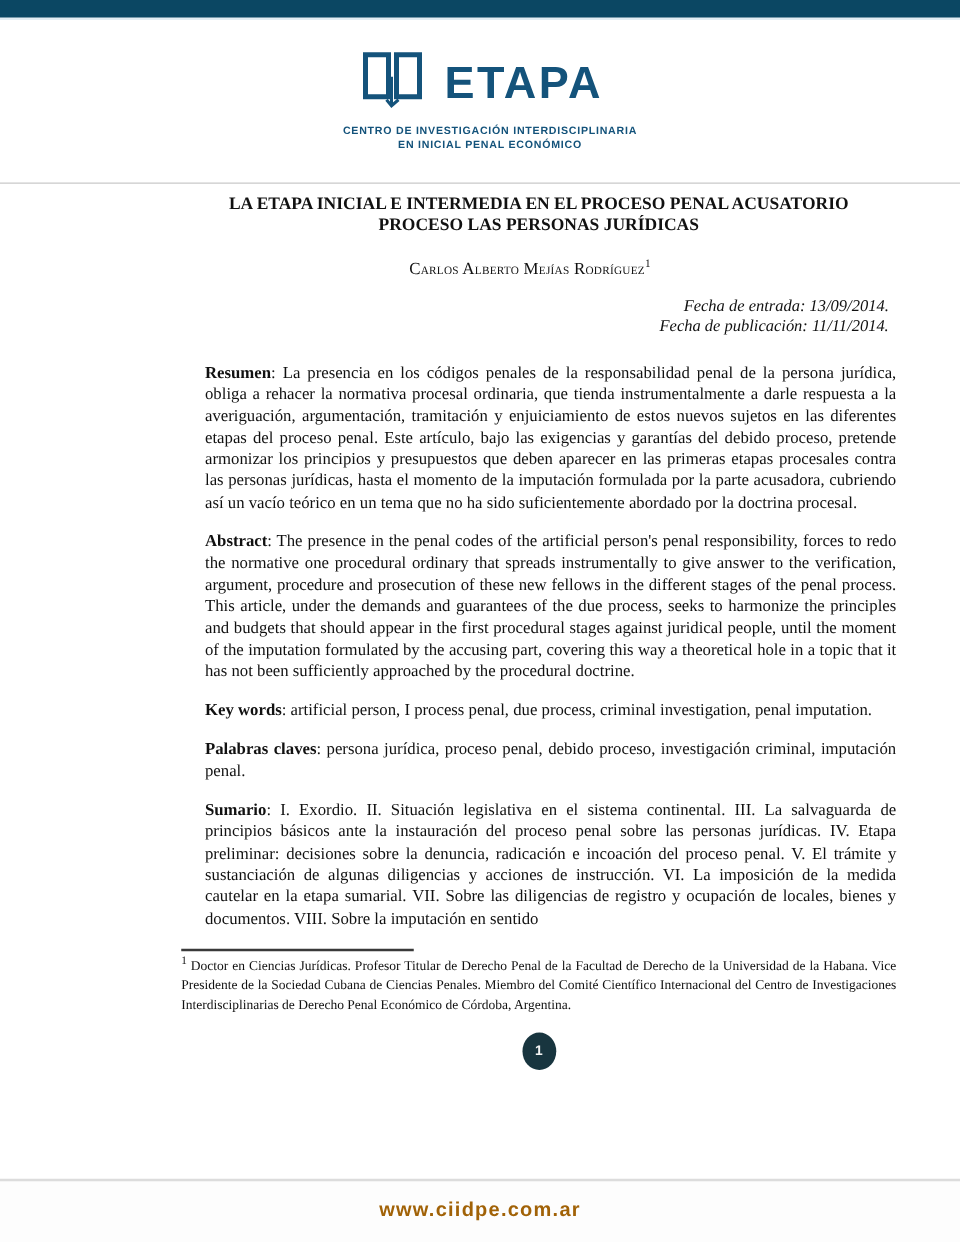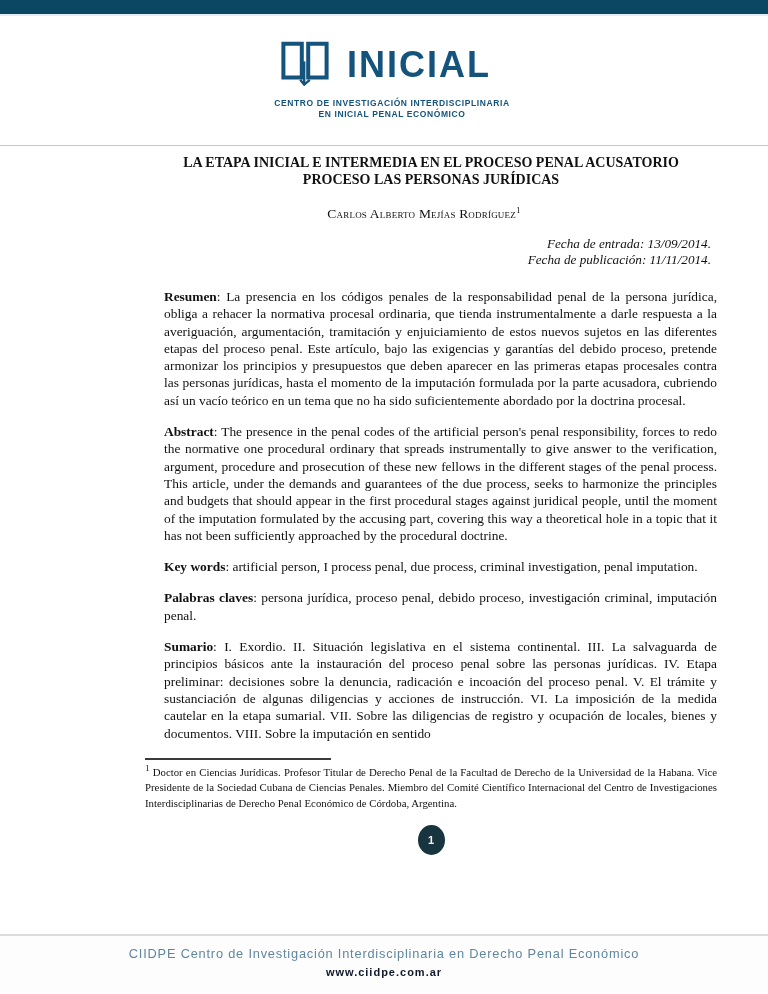--- a/index.html
+++ b/index.html
@@ -37,42 +37,42 @@
   
   .badge-wrap{margin-top:14px;text-align:center;}
   .badge{display:inline-block;width:27px;height:30px;border-radius:50%;background:#18353f;
          color:#f4f4f4;font-family:"Liberation Sans", sans-serif;font-weight:bold;
          font-size:11px;line-height:30px;text-align:center;}
 
   
   .footer{margin-top:auto;border-top:2px solid #dcdcdc;text-align:center;
           font-family:"Liberation Sans", sans-serif;padding:10px 0 16px 0;background:#fdfdfd;}
   .footer-line1{font-size:12.8px;letter-spacing:.8px;color:#5f87a0;}
-  .footer-line2{margin-top:5px;font-size:11px;font-weight:bold;letter-spacing:1px;color:#0f172a;}
+  .footer-line2{margin-top:5px;font-size:16px;font-weight:bold;letter-spacing:1px;color:#a16207;}
 </style>
 </head>
 <body>
 
 <div class="page">
 
   <div class="topbar"></div>
 
   <div class="header">
     <div class="logo-row">
       <span>
         <svg width="56" height="48" viewBox="0 0 70 60" aria-hidden="true">
           <g fill="none" stroke="#14537b" stroke-width="5">
             <path d="M8 6 H31 V48 H8 Z"></path>
             <path d="M39 6 H62 V48 H39 Z"></path>
           </g>
           <path d="M34 28 V57" stroke="#14537b" stroke-width="3" fill="none"></path>
           <path d="M29 51 L34 57 L41 51" stroke="#14537b" stroke-width="3" fill="none"></path>
         </svg>
       </span>
-      <span class="logo-text">INICIAL</span>
+      <span class="logo-text">ETAPA</span>
     </div>
     <div class="tagline">
       <div>CENTRO DE INVESTIGACIÓN INTERDISCIPLINARIA</div>
       <div>EN INICIAL PENAL ECONÓMICO</div>
     </div>
     <div class="header-rule"></div>
   </div>
 
   <div class="content">
 
@@ -102,17 +102,16 @@
 
     <div class="footnote"><sup>1</sup><span> Doctor en Ciencias Jurídicas.  Profesor Titular de Derecho Penal de la Facultad de Derecho de la Universidad de la Habana. Vice Presidente de la Sociedad Cubana de Ciencias Penales. Miembro del Comité Científico Internacional del Centro de Investigaciones Interdisciplinarias de Derecho Penal Económico de Córdoba, Argentina.</span></div>
 
     <div class="badge-wrap">
       <span class="badge">1</span>
     </div>
 
   </div>
 
   <div class="footer">
-    <div class="footer-line1">CIIDPE Centro de Investigación Interdisciplinaria en Derecho Penal Económico</div>
     <div class="footer-line2">www.ciidpe.com.ar</div>
   </div>
 
 </div>
 
 </body></html>

